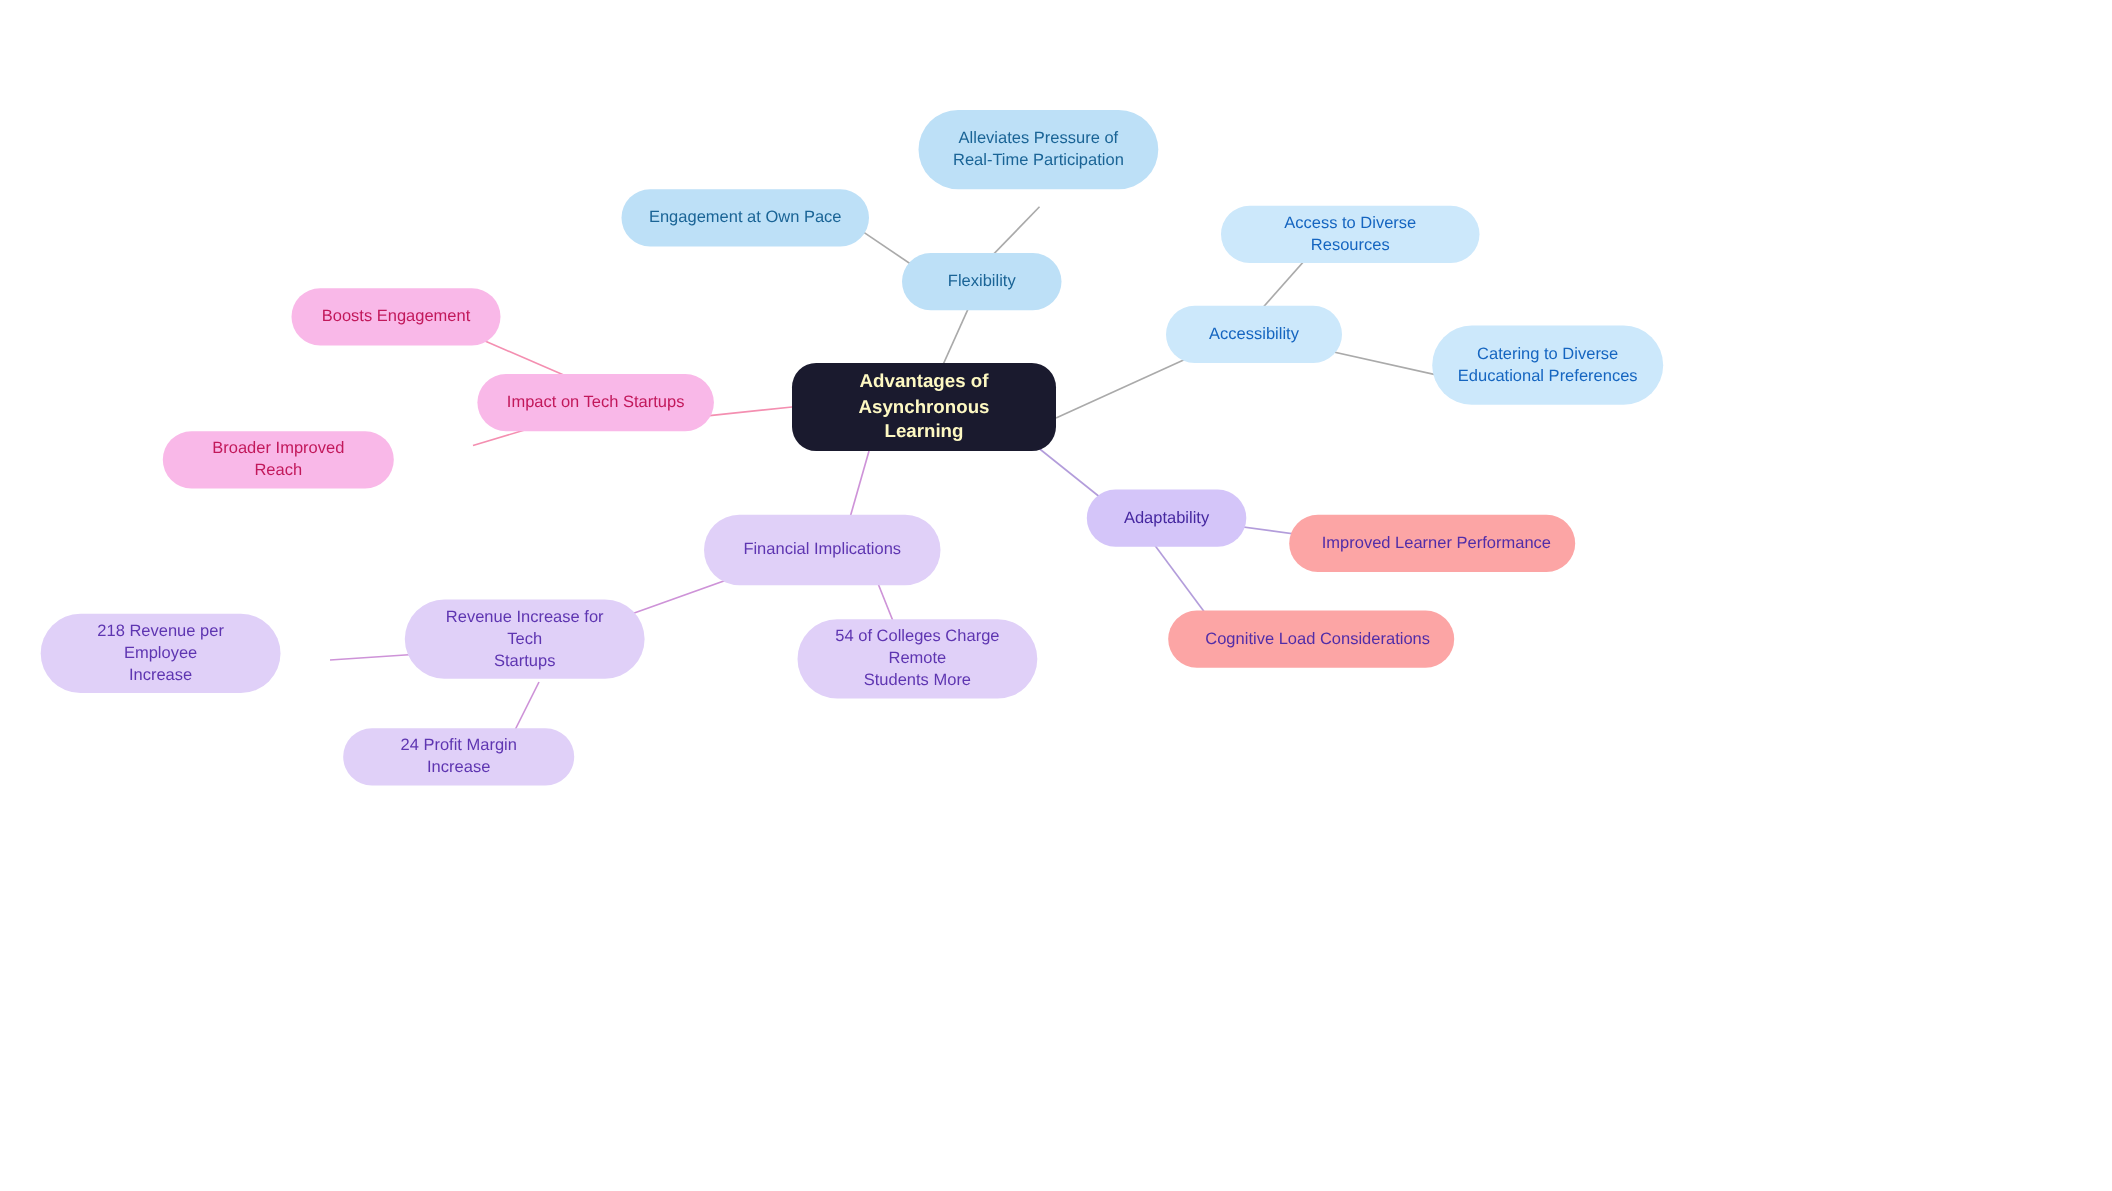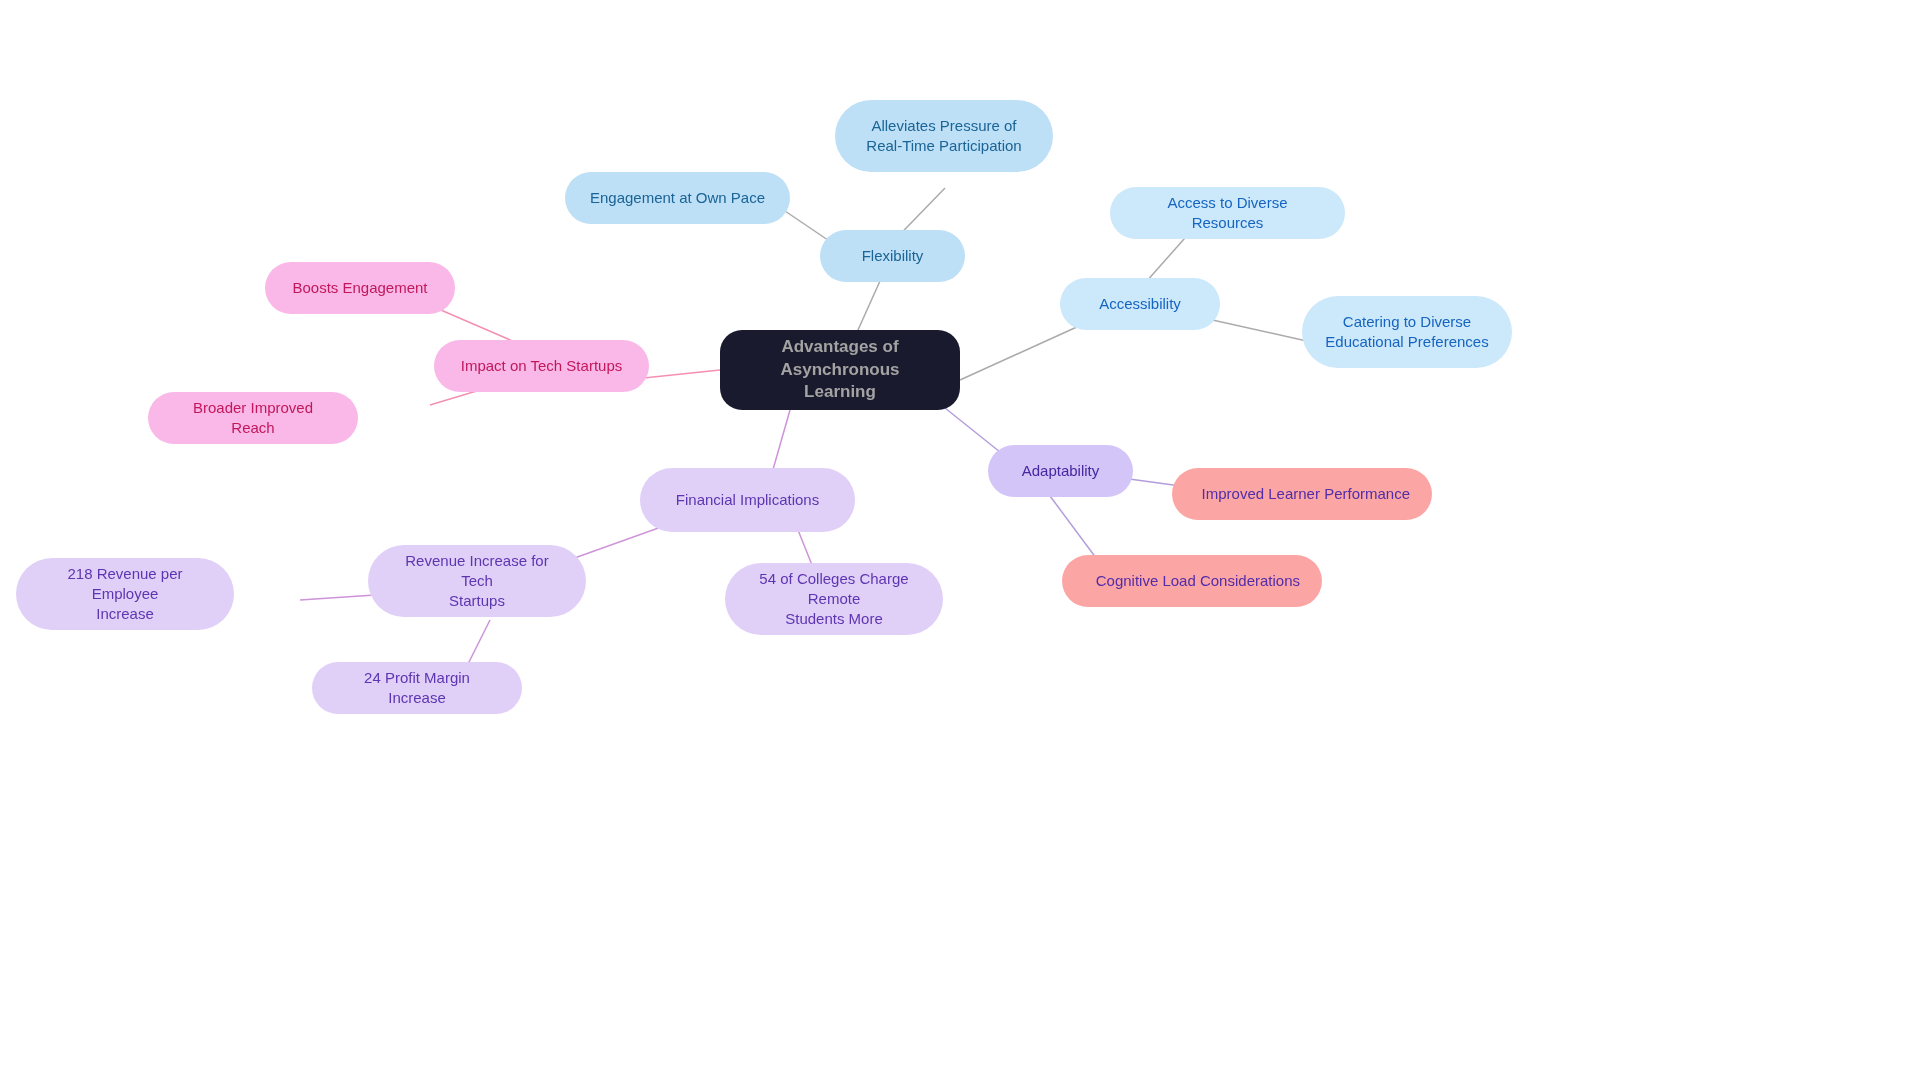--- a/index.html
+++ b/index.html
@@ -24,21 +24,21 @@
       display: flex;
       align-items: center;
       justify-content: center;
       text-align: center;
       padding: 14px 22px;
       font-size: 15px;
       line-height: 1.35;
     }
     .node-center {
       background: #1a1a2e;
-      color: #a3a3a3;
+      color: #fef9c3;
       font-size: 17px;
       font-weight: 600;
       border-radius: 22px;
       width: 220px;
       height: 80px;
     }
     .node-blue {
       background: #bde0f7;
       color: #1a6496;
       border: none;
@@ -155,21 +155,21 @@
 
 <div class="node node-purple" style="left: 640px; top: 468px; width: 215px; height: 64px;">
   <span>Financial Implications</span>
 </div>
 
 <div class="node node-purple" style="left: 368px; top: 545px; width: 218px; height: 72px;">
   <span style="white-space:pre-line;">Revenue Increase for Tech
 Startups</span>
 </div>
 
-<div class="node node-purple" style="left: 16px; top: 558px; width: 218px; height: 72px;">
+<div class="node node-purple" style="left: 37px; top: 558px; width: 218px; height: 72px;">
   <span style="white-space:pre-line;">218 Revenue per Employee
 Increase</span>
 </div>
 
 <div class="node node-purple" style="left: 312px; top: 662px; width: 210px; height: 52px;">
   <span>24 Profit Margin Increase</span>
 </div>
 
 <div class="node node-purple" style="left: 725px; top: 563px; width: 218px; height: 72px;">
   <span style="white-space:pre-line;">54 of Colleges Charge Remote

